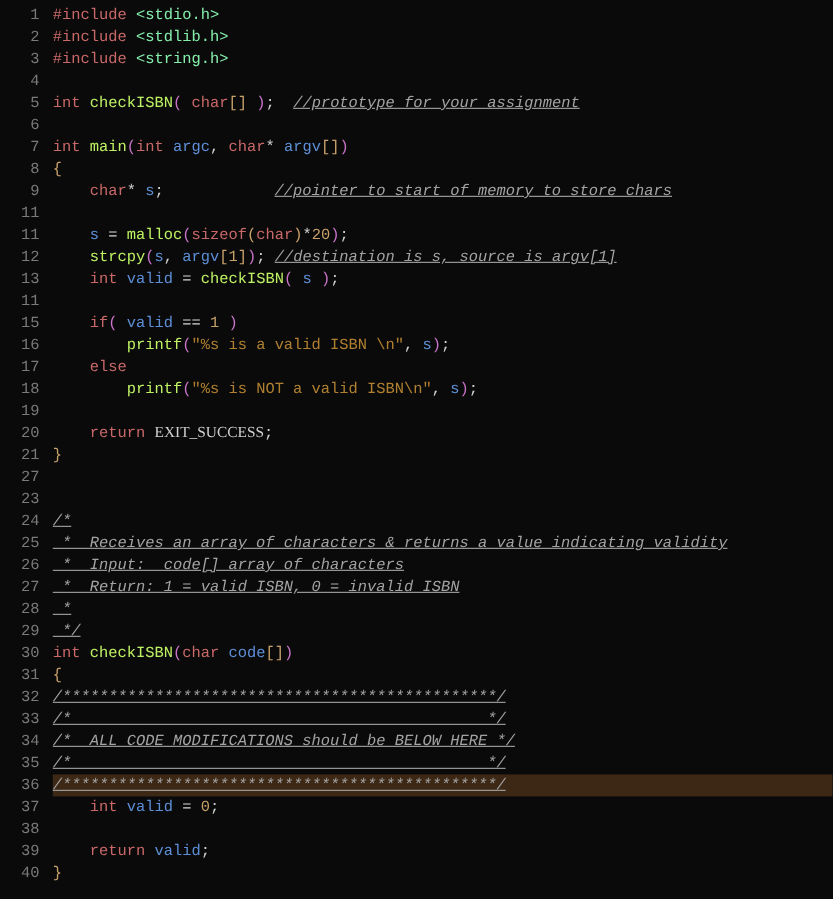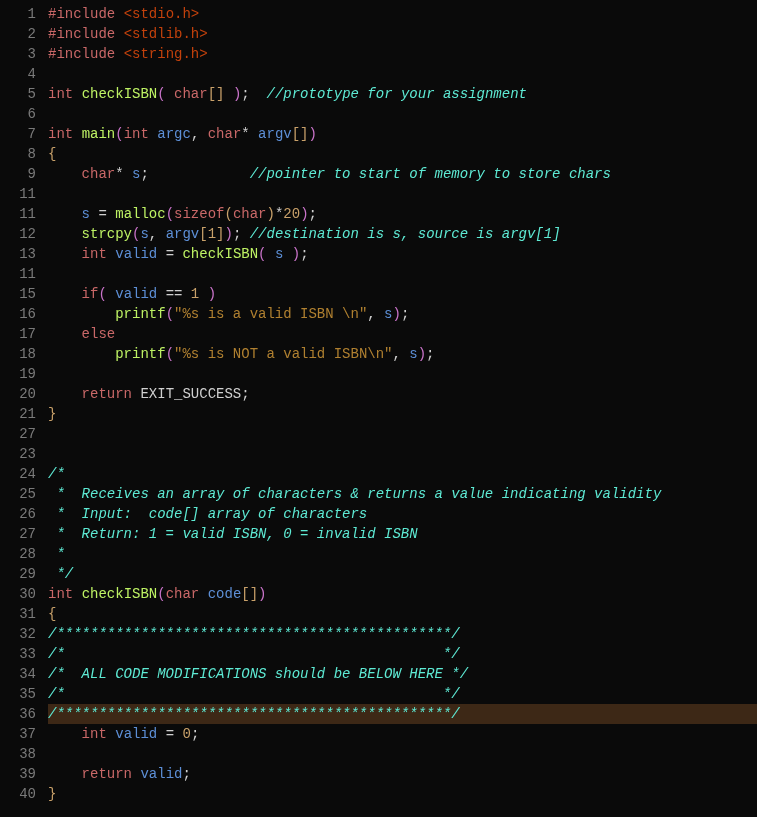--- a/index.html
+++ b/index.html
@@ -25,29 +25,29 @@
 .code {
   flex: 1;
   white-space: pre;
   color: #d0d0d0;
 }
 .line { height: 20px; }
 .line.highlighted { background: #3d2816; }
 
 
 .pp { color: #c96868; }      
-.inc { color: #c2410c; }     
+.inc { color: #86efac; }     
 .kw { color: #c96868; }      
 .fn { color: #bef264; }      
 .id { color: #5d8fd6; }      
 .op { color: #d0d0d0; }      
 .num { color: #c9a16a; }     
 .str { color: #b08030; }     
-.cm { color: #5eead4; font-style: italic; } 
-.const { color: #d0d0d0; }   
+.cm { color: #a3a3a3; font-style: italic; text-decoration: underline; } 
+.const { color: #d0d0d0; font-family: Liberation Serif, serif; }   
 .brace { color: #c9a16a; }
 .pmagenta { color: #c973c9; } 
 .pyellow { color: #c9a16a; }
 </style>
 </head>
 <body>
 
 <div class="editor">
   <div class="gutter">
       <div class="line">1</div>

